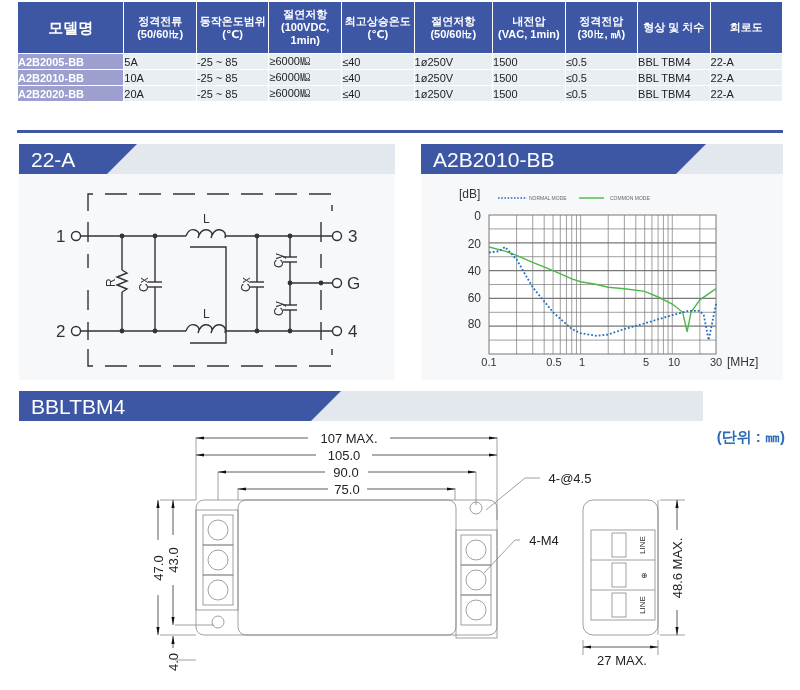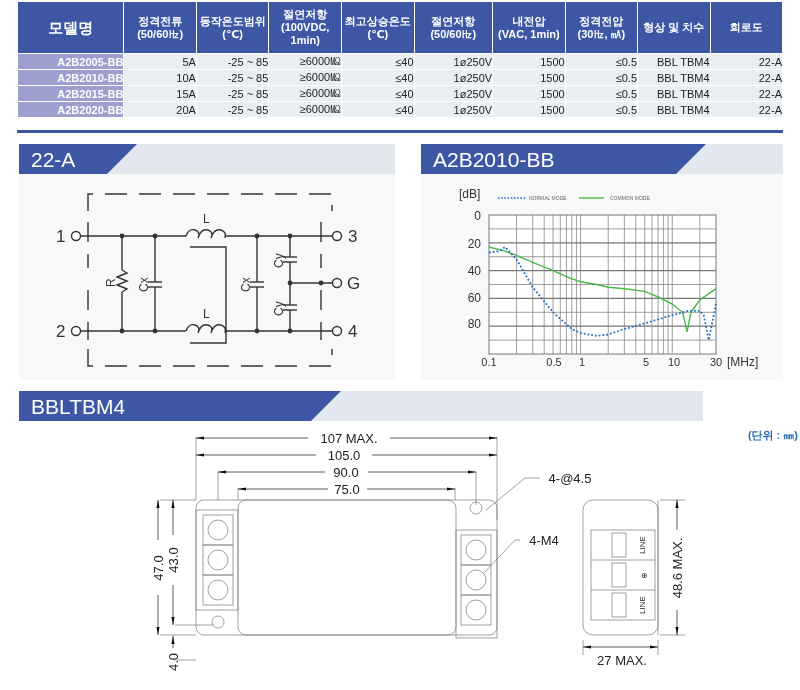--- a/index.html
+++ b/index.html
@@ -1,30 +1,30 @@
 <!DOCTYPE html>
 <html><head>
 <meta charset="utf-8">
 <style>
   * { box-sizing: border-box; margin: 0; padding: 0; }
   body { width: 800px; height: 690px; background: #ffffff; font-family: "Liberation Sans", "DejaVu Sans", sans-serif; position: relative; overflow: hidden; color: #222; }
   .spec-table { position: absolute; left: 17px; top: 1px; width: 766px; border-collapse: separate; border-spacing: 1px 1px; }
   .spec-table th { background: #3d57a5; color: #fff; font-weight: bold; font-size: 11px; line-height: 13px; height: 51px; text-align: center; vertical-align: middle; padding: 0 2px; }
   .spec-table th.model { font-size: 15px; margin-top: 44px; }
-  .spec-table td { background: #e9eef3; font-size: 11px; height: 14px; text-align: right; vertical-align: middle; color: #222; }
+  .spec-table td { background: #e9eef3; font-size: 11px; height: 14px; text-align: left; vertical-align: middle; color: #222; }
   .spec-table td.model { background: #9d9fcf; color: #fff; font-weight: bold; }
   .table-bottom { position: absolute; left: 17px; top: 130px; width: 766px; height: 3px; background: #3d57a5; }
 
   .section-bar { position: absolute; height: 30px; background: #e2e8ee; }
   .section-tab { position: absolute; left: 0; top: 0; height: 30px; background: #3d57a5; color: #fff; font-size: 21px; line-height: 31px; padding-left: 12px; }
   .section-tab::after { content: ""; position: absolute; right: -30px; top: 0; border-left: 30px solid #3d57a5; border-bottom: 30px solid transparent; }
   .panel { position: absolute; background: #f7f8fa; }
 
   svg text { font-family: "Liberation Sans", "DejaVu Sans", sans-serif; }
-  .unit-label { position: absolute; right: 2px; top: 428px; color: #2a6bb5; font-weight: bold; font-size: 11px; }
+  .unit-label { position: absolute; right: 15px; top: 428px; color: #2a6bb5; font-weight: bold; font-size: 15px; }
 </style>
 </head>
 <body>
 
 <table class="spec-table">
   <colgroup>
     <col style="width:106px">
       <col style="width:72px">
       <col style="width:72px">
       <col style="width:72px">
@@ -58,32 +58,20 @@
         <td>≤40</td>
         <td>1ø250V</td>
         <td>1500</td>
         <td>≤0.5</td>
         <td>BBL TBM4</td>
         <td>22-A</td>
       </tr>
       <tr>
         <td class="model">A2B2010-BB</td>
         <td>10A</td>
-        <td>-25 ~ 85</td>
-        <td>≥6000㏁</td>
-        <td>≤40</td>
-        <td>1ø250V</td>
-        <td>1500</td>
-        <td>≤0.5</td>
-        <td>BBL TBM4</td>
-        <td>22-A</td>
-      </tr>
-      <tr>
-        <td class="model">A2B2015-BB</td>
-        <td>15A</td>
         <td>-25 ~ 85</td>
         <td>≥6000㏁</td>
         <td>≤40</td>
         <td>1ø250V</td>
         <td>1500</td>
         <td>≤0.5</td>
         <td>BBL TBM4</td>
         <td>22-A</td>
       </tr>
       <tr>

